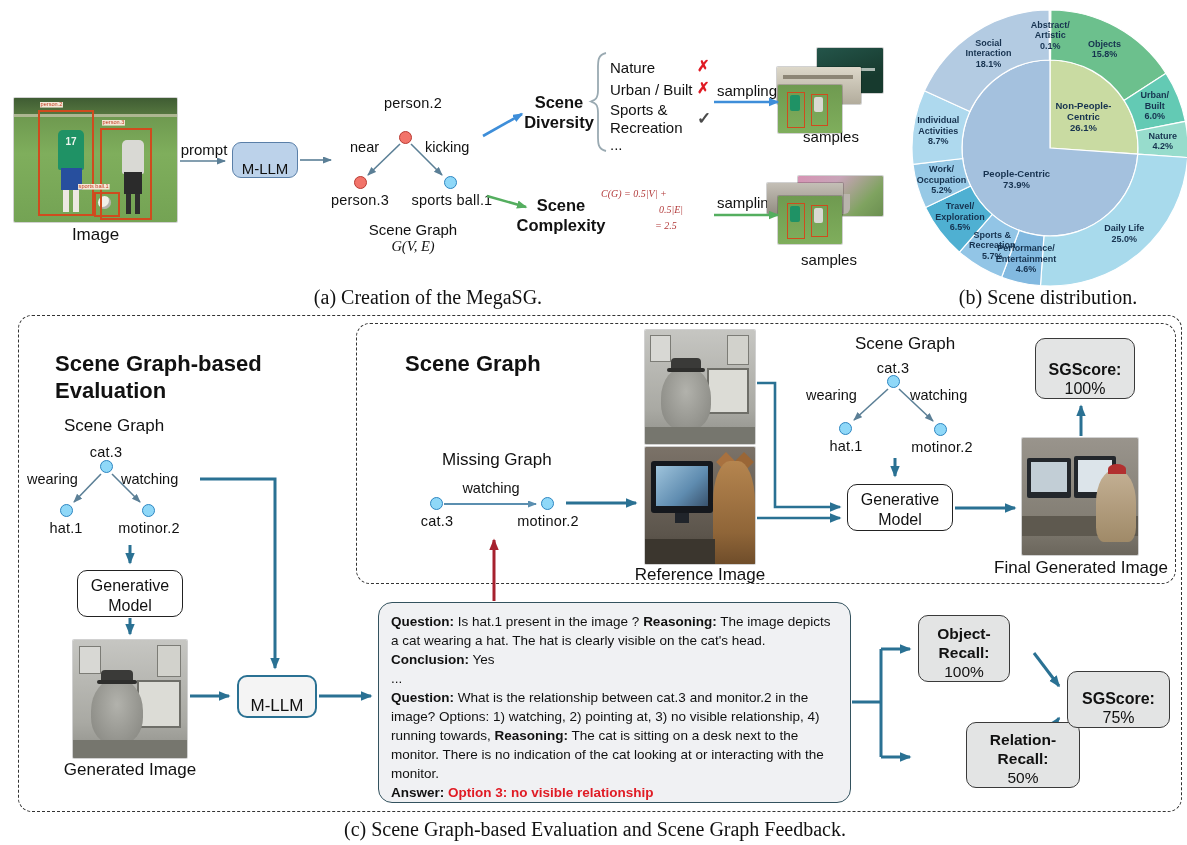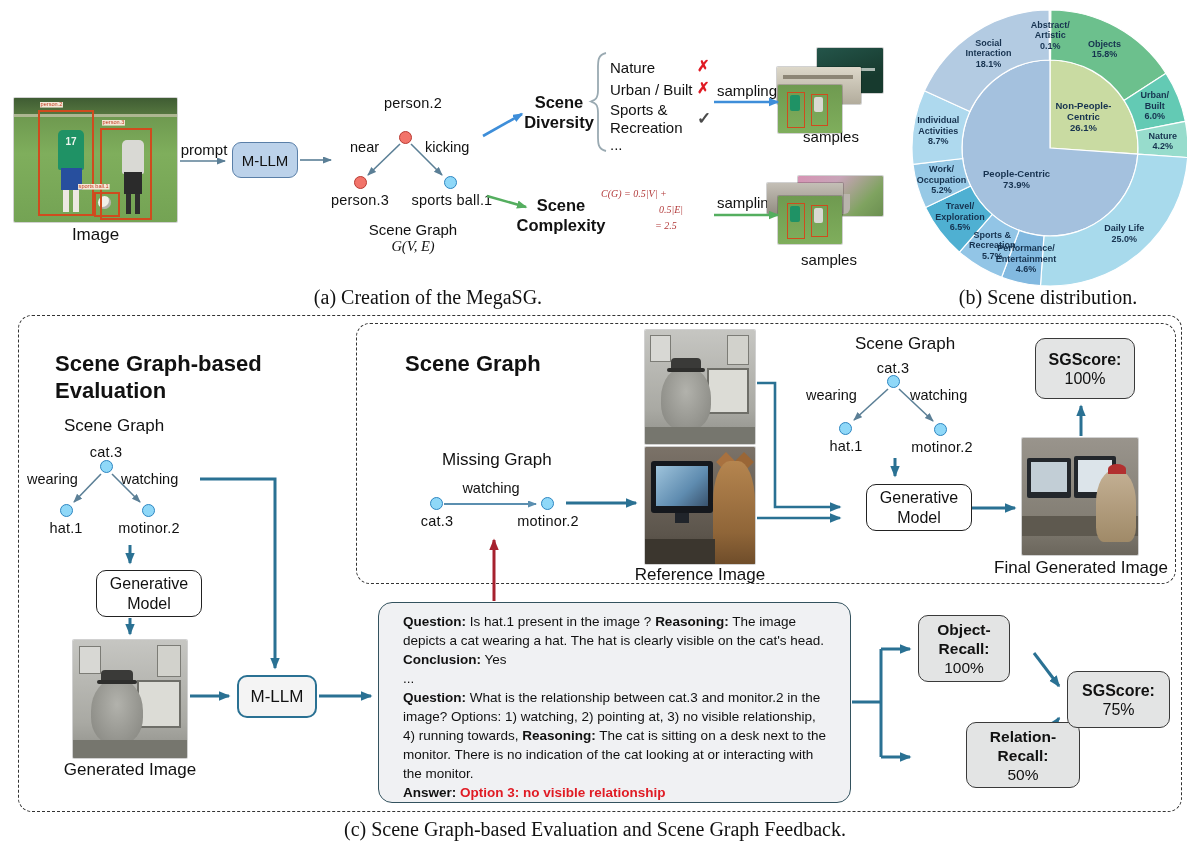--- a/index.html
+++ b/index.html
@@ -11,30 +11,30 @@
   .caption{font-family:"Liberation Serif",serif;font-size:20px;color:#111;}
   .bold{font-weight:bold;}
   .nodelbl{font-size:14.5px;color:#111;letter-spacing:.2px;}
   .edgelbl{font-size:14.5px;color:#111;}
   .sglbl{font-size:17px;color:#111;}
   .node{position:absolute;width:13px;height:13px;border-radius:50%;box-sizing:border-box;z-index:6;}
   .node.red{background:#f2746a;border:1.5px solid #b93a32;}
   .node.blue{background:#8fd8f8;border:1.5px solid #2e86c1;}
   .titleC{font-size:22px;font-weight:bold;line-height:27px;color:#111;}
   .roundbox{position:absolute;box-sizing:border-box;border-radius:10px;z-index:6;
-            display:flex;flex-direction:column;align-items:center;justify-content:center;}
-  .genmodel{background:#fff;border:1.6px solid #222;font-size:16px;line-height:20px;margin-left:19px;}
+            display:flex;flex-direction:column;align-items:center;justify-content:flex-end;}
+  .genmodel{background:#fff;border:1.6px solid #222;font-size:16px;line-height:20px;}
   .mllm-a{background:#bcd2ea;border:1.5px solid #5a7fa8;border-radius:9px;font-size:15px;}
   .mllm-c{background:#f4f4f4;border:2px solid #2a7193;font-size:17px;}
   .scorebox{background:#e3e4e4;border:1.6px solid #3a3a3a;font-size:15.5px;line-height:19px;}
   .scorebox .v{font-weight:normal;}
   .dashed{position:absolute;border:1.7px dashed #333;border-radius:14px;box-sizing:border-box;z-index:2;}
   .photo{position:absolute;overflow:hidden;border-radius:1px;z-index:3;box-shadow:0 0 0 1px rgba(0,0,0,.18);}
   .qabox{position:absolute;background:#f0f1f3;border:1.8px solid #33525e;border-radius:14px;
-         box-sizing:border-box;padding:9px 24px;font-size:13.5px;line-height:19px;
+         box-sizing:border-box;padding:9px 12px;font-size:13.5px;line-height:19px;
          white-space:pre-wrap;z-index:6;color:#111;}
   .qabox .rb{font-weight:bold;}
   .qabox .rr{color:#e01b24;font-weight:bold;}
   .divlist{font-size:15px;line-height:21px;color:#111;}
   .mark{font-size:15px;font-weight:bold;}
   .formula{font-family:"Liberation Serif",serif;font-style:italic;font-size:10px;color:#b23a3a;}
   svg text{font-family:"Liberation Sans",sans-serif;}
   .tinylbl{position:absolute;font-size:9px;line-height:9px;background:#f5e9d8;color:#c03a1e;
            padding:0 1px;transform:scale(.62);transform-origin:left top;white-space:nowrap;z-index:4;}
 </style>

